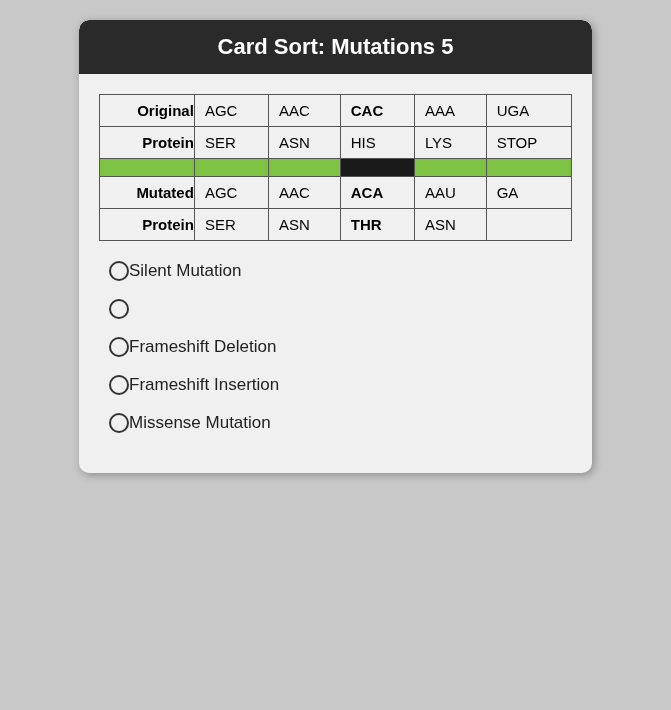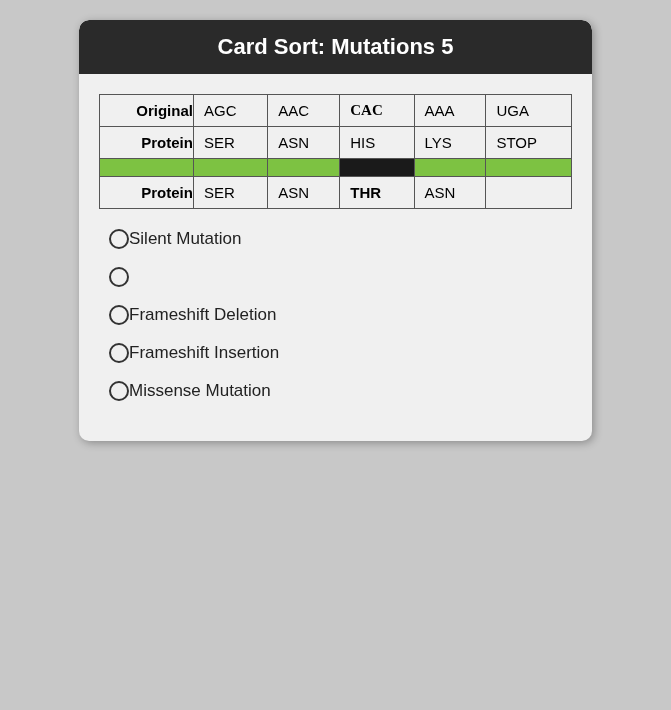--- a/index.html
+++ b/index.html
@@ -98,21 +98,21 @@
   <div class="card-title">Card Sort:  Mutations 5</div>
 
   <div class="table-container">
     <table>
 
       <tbody>
           <tr>
         <td class="label-cell" rowspan="1" style="font-weight:bold;">Original</td>
         <td>AGC</td>
         <td>AAC</td>
-        <td style="font-weight:bold;font-family:Liberation Serif, serif;">CAC</td>
+        <td style="font-weight:bold;">CAC</td>
         <td>AAA</td>
         <td>UGA</td>
       </tr>
       <tr>
         <td class="label-cell" style="font-weight:bold;">Protein</td>
         <td>SER</td>
         <td>ASN</td>
         <td style="font-weight:normal;">HIS</td>
         <td>LYS</td>
         <td>STOP</td>
@@ -120,20 +120,28 @@
 
       <tr class="row-green">
         <td style="height:18px; border:1.5px solid #555;"></td>
         <td style="height:18px;"></td>
         <td style="height:18px;"></td>
         <td class="dark-cell" style="height:18px; background-color:#1a1a1a;"></td>
         <td style="height:18px;"></td>
         <td style="height:18px;"></td>
       </tr>
 
+      <tr>
+        <td class="label-cell" style="font-weight:bold;">Mutated</td>
+        <td>AGC</td>
+        <td>AAC</td>
+        <td style="font-weight:bold;">ACA</td>
+        <td>AAU</td>
+        <td>GA</td>
+      </tr>
       <tr>
         <td class="label-cell" style="font-weight:bold;">Protein</td>
         <td>SER</td>
         <td>ASN</td>
         <td style="font-weight:bold;">THR</td>
         <td>ASN</td>
         <td></td>
       </tr>
     </tbody>
       </table>

